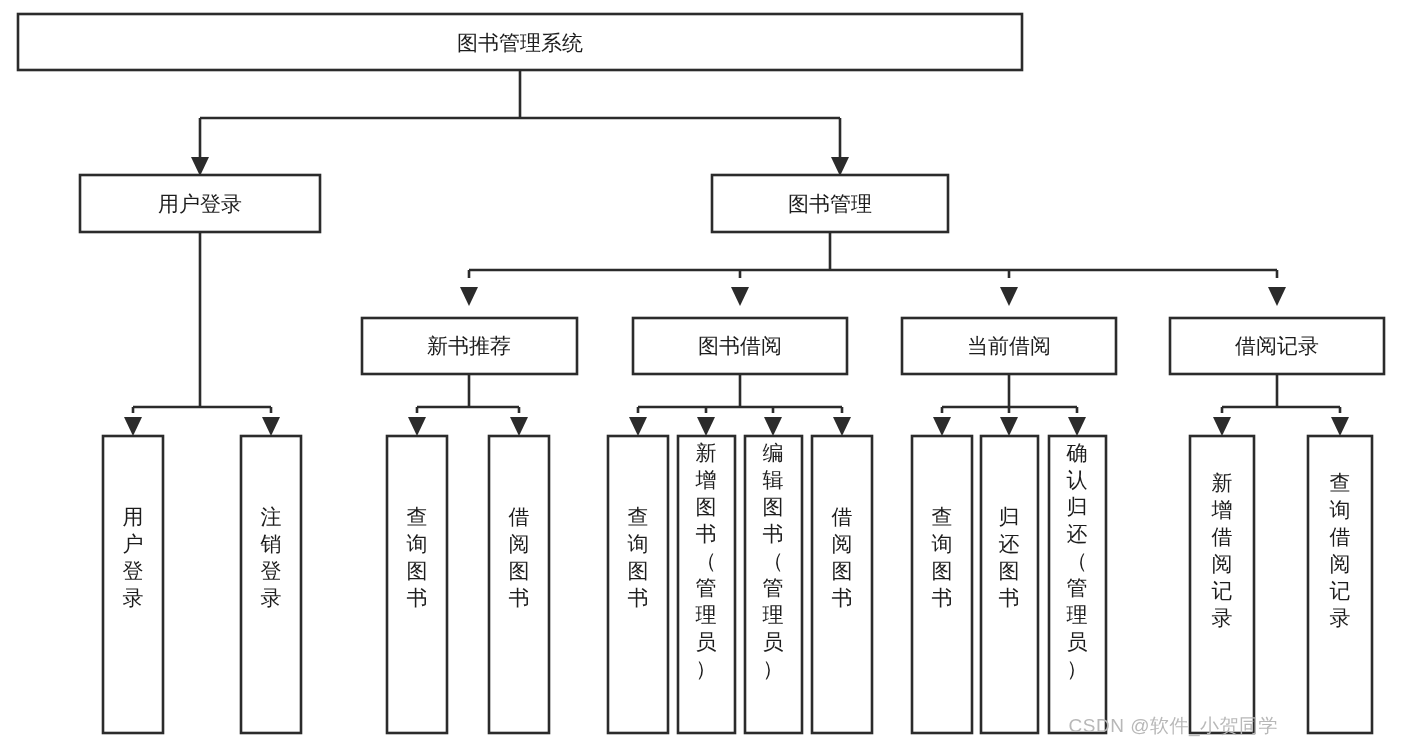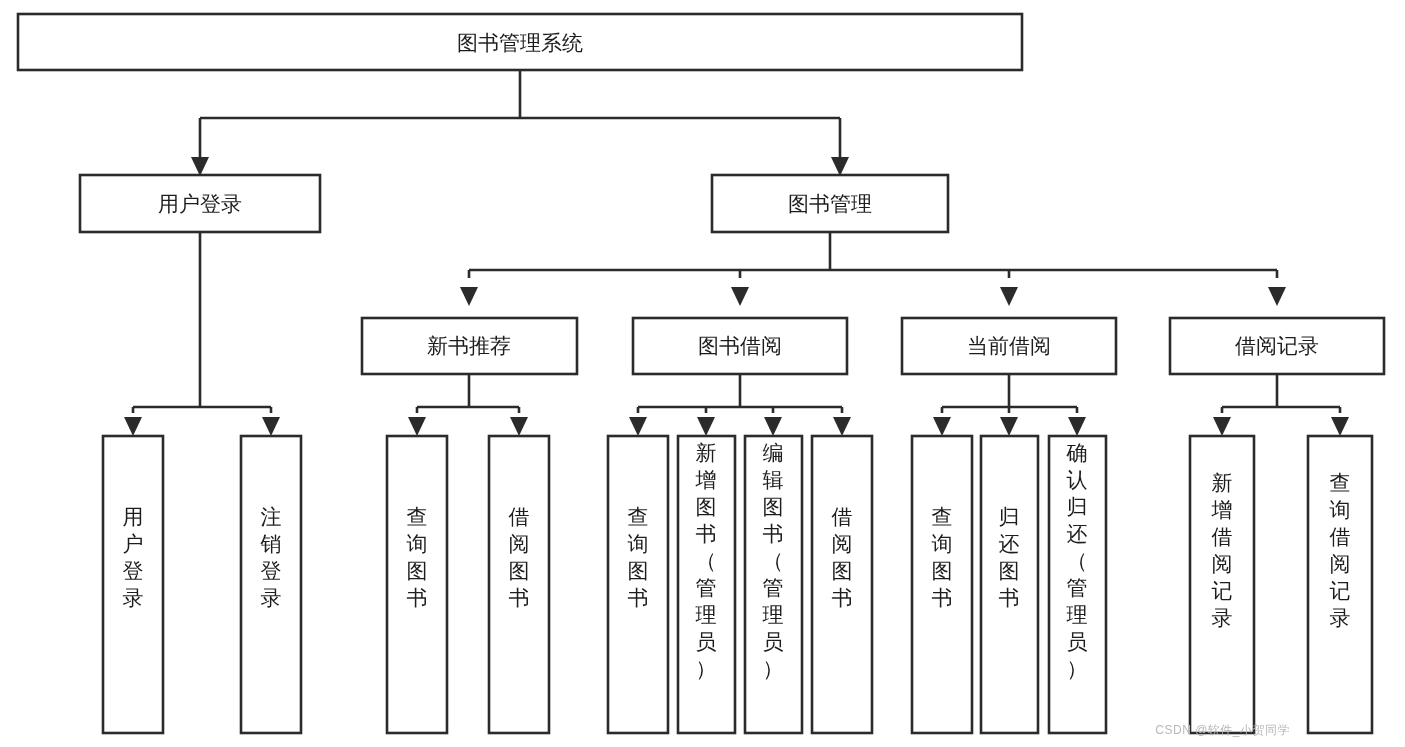--- a/index.html
+++ b/index.html
@@ -51,24 +51,24 @@
     dominant-baseline: middle;
   }
   .node-label-v {
     font-family: "Liberation Sans", "DejaVu Sans", sans-serif;
     font-size: 21px;
     fill: #1d1d1d;
     text-anchor: middle;
   }
   .watermark-text {
     position: absolute;
-    right: 4px;
+    right: 16px;
     bottom: 8px;
     font-family: "Liberation Sans", "DejaVu Sans", sans-serif;
-    font-size: 12px;
+    font-size: 19px;
     color: #b8b8b8;
     white-space: nowrap;
     letter-spacing: 0.5px;
   }
 </style>
 </head>
 <body>
 
 <div id="diagram-root">
 

